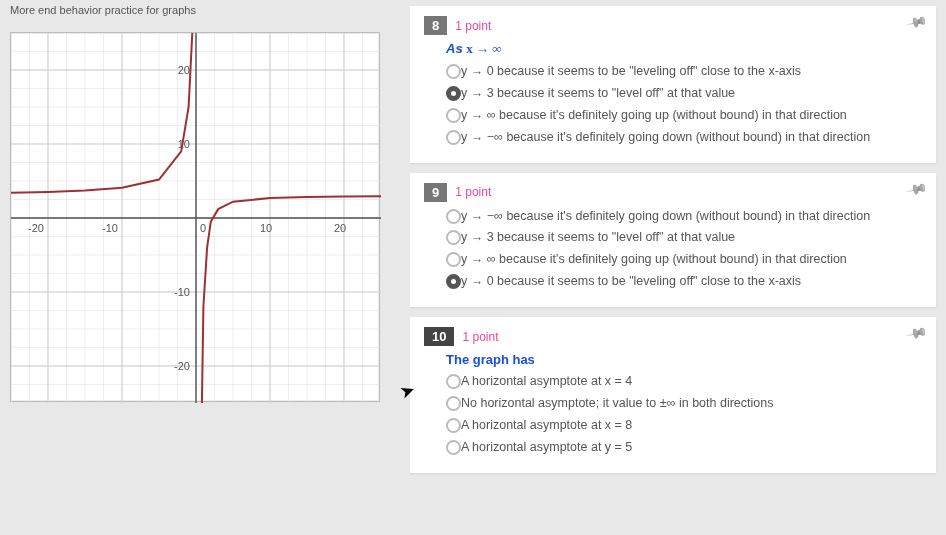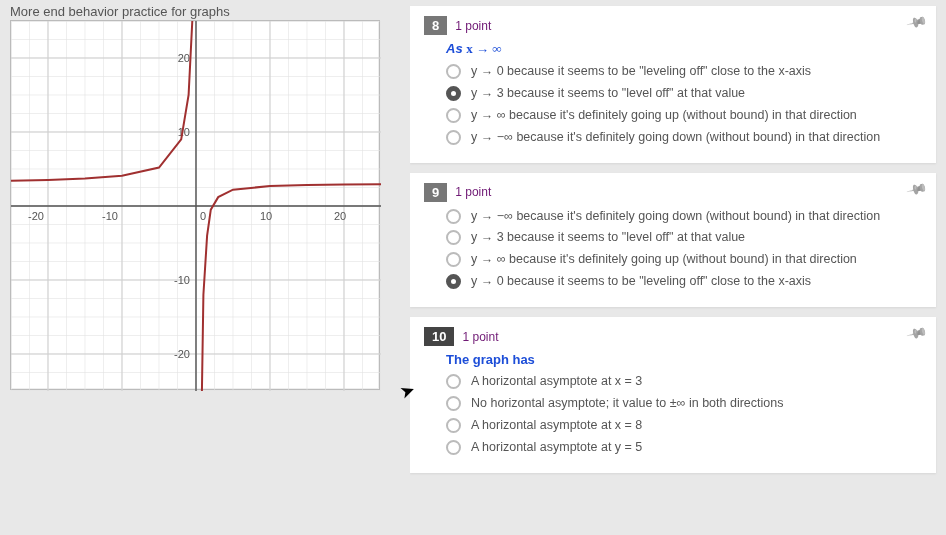--- a/index.html
+++ b/index.html
@@ -16,23 +16,23 @@
     display: flex;
     width: 100%;
     height: 100%;
   }
   .left-panel {
     width: 410px;
     padding: 4px 10px 10px 10px;
     flex-shrink: 0;
   }
   .left-title {
-    font-size: 13px;
+    font-size: 11px;
     color: #555;
-    margin-bottom: 1px;
+    margin-bottom: 16px;
   }
   .graph-box {
     background: #fff;
     border: 1px solid #bbb;
     width: 370px;
     height: 370px;
     position: relative;
     box-shadow: inset 0 0 0 1px #eee;
   }
   .graph-box svg { display:block; }
@@ -59,21 +59,21 @@
     color: #fff;
     font-weight: 700;
     font-size: 13px;
     padding: 2px 8px;
     min-width: 20px;
     text-align: center;
   }
   .qnum.dark { background:#444; }
   .qpts {
     font-size: 12px;
-    color: #701a75;
+    color: #ec4899;
   }
   .pin {
     position: absolute;
     right: 10px;
     top: 8px;
     color: #888;
     font-size: 14px;
     transform: rotate(30deg);
   }
   .prompt {
@@ -82,21 +82,21 @@
     margin: 2px 0 6px 22px;
     font-style: italic;
     font-weight: bold;
   }
   .prompt .math { font-style: normal; font-family: 'Times New Roman', serif; }
   .math { font-family:'Times New Roman', serif; font-style: italic; }
   .options { margin-left: 22px; }
   .opt {
     display: flex;
     align-items: flex-start;
-    gap: 10px;
+    gap: 0;
     font-size: 12.5px;
     color: #555;
     margin: 5px 0;
     line-height: 1.35;
   }
   .radio {
     width: 15px; height:15px;
     border: 2px solid #bbb;
     border-radius: 50%;
     flex-shrink: 0;
@@ -247,21 +247,21 @@
       <div class="question">
         <div class="pin" style="filter: grayscale(1) opacity(0.6);">📌</div>
         <div class="qheader">
           <div class="qnum dark">10</div>
           <div class="qpts">1 point</div>
         </div>
         <div class="prompt" style="font-style: normal;"><span>The graph has</span></div>
         <div class="options">
           <div class="opt">
             <div class="radio"></div>
-            <div class="opt-text">A horizontal asymptote at x = 3</div>
+            <div class="opt-text">A horizontal asymptote at x = 4</div>
           </div>
           <div class="opt">
             <div class="radio"></div>
             <div class="opt-text">No horizontal asymptote; it value to ±∞ in both directions</div>
           </div>
           <div class="opt">
             <div class="radio"></div>
             <div class="opt-text">A horizontal asymptote at x = 8</div>
           </div>
           <div class="opt">

